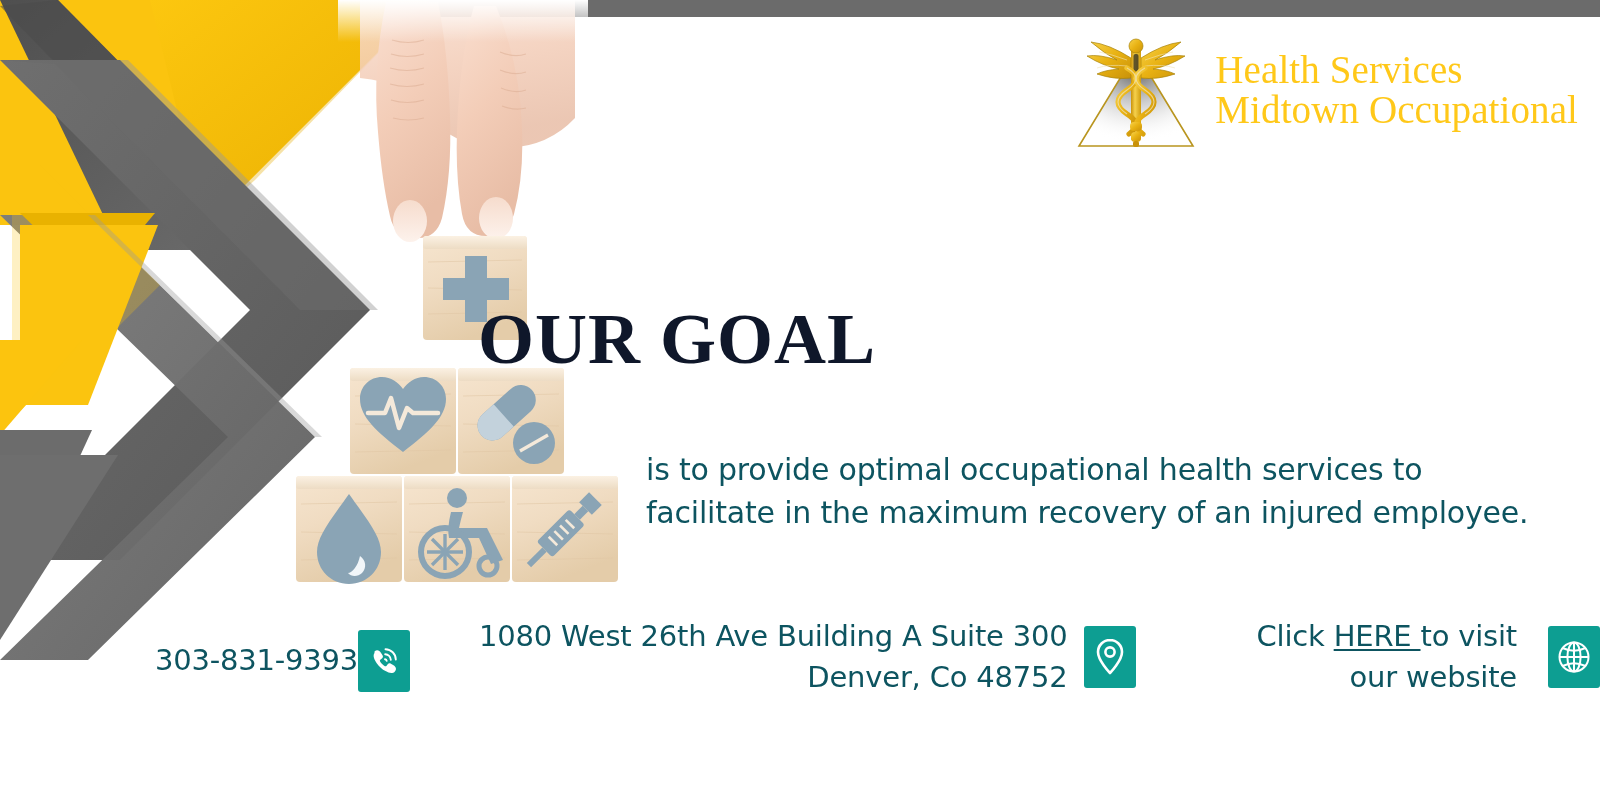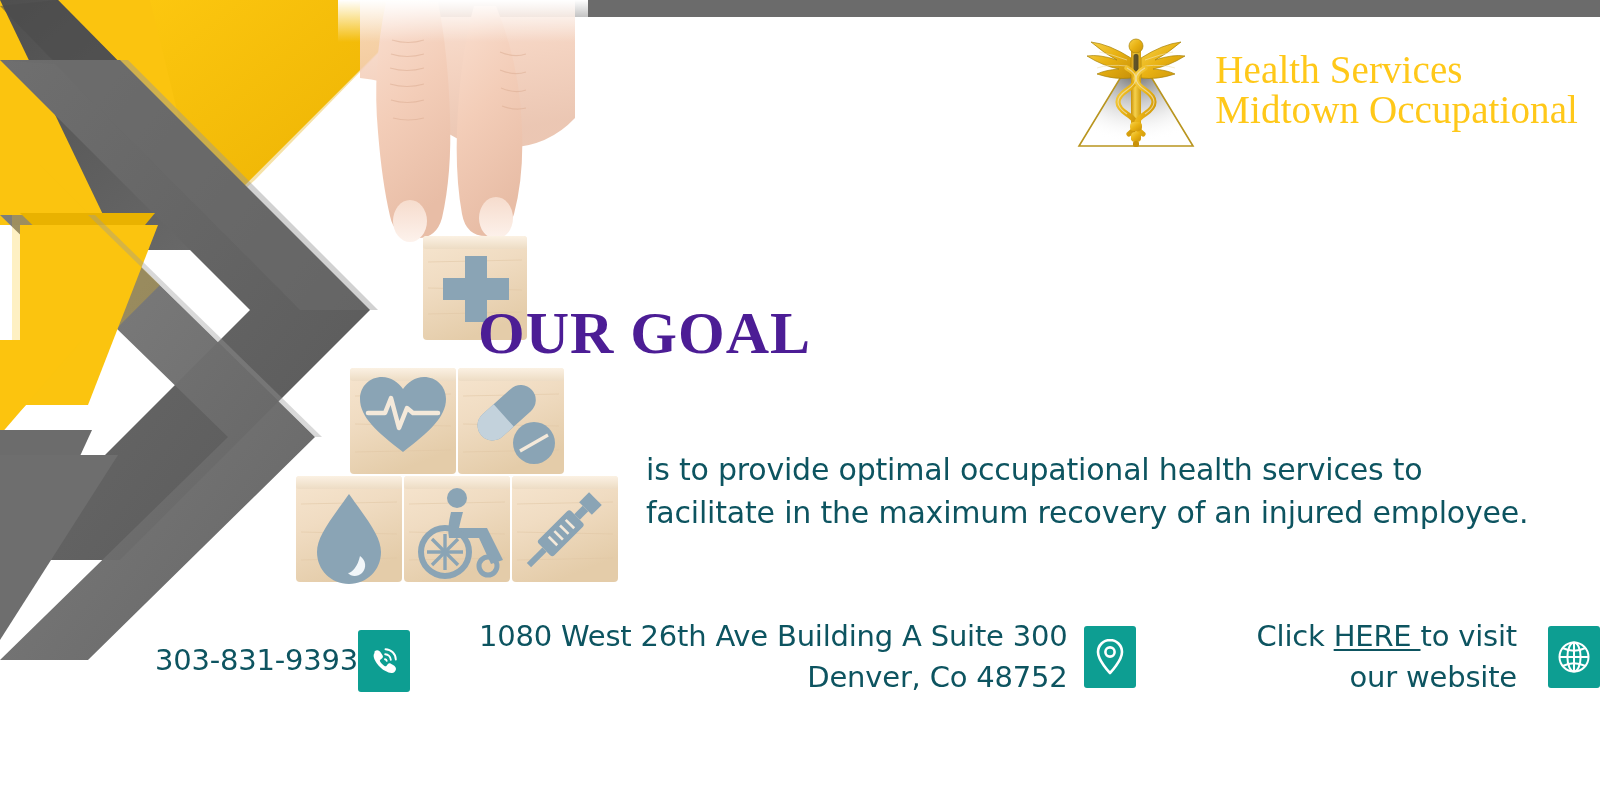--- a/index.html
+++ b/index.html
@@ -46,23 +46,23 @@
     line-height:1.02;
     white-space:nowrap;
     letter-spacing:.1px;
   }
 
   
   .headline{
     position:absolute;left:478px;top:303px;
     font-family:"Liberation Serif", serif;
     font-weight:bold;
-    font-size:60px;
+    font-size:72px;
     line-height:1;
-    color:#4c1d95;
+    color:#0f172a;
     letter-spacing:1px;
   }
 
   
   .body-copy{
     position:absolute;left:646px;top:448px;width:900px;
     font-family:"DejaVu Sans", sans-serif;
     font-size:30px;
     line-height:1.44;
     color:#0d5460;

